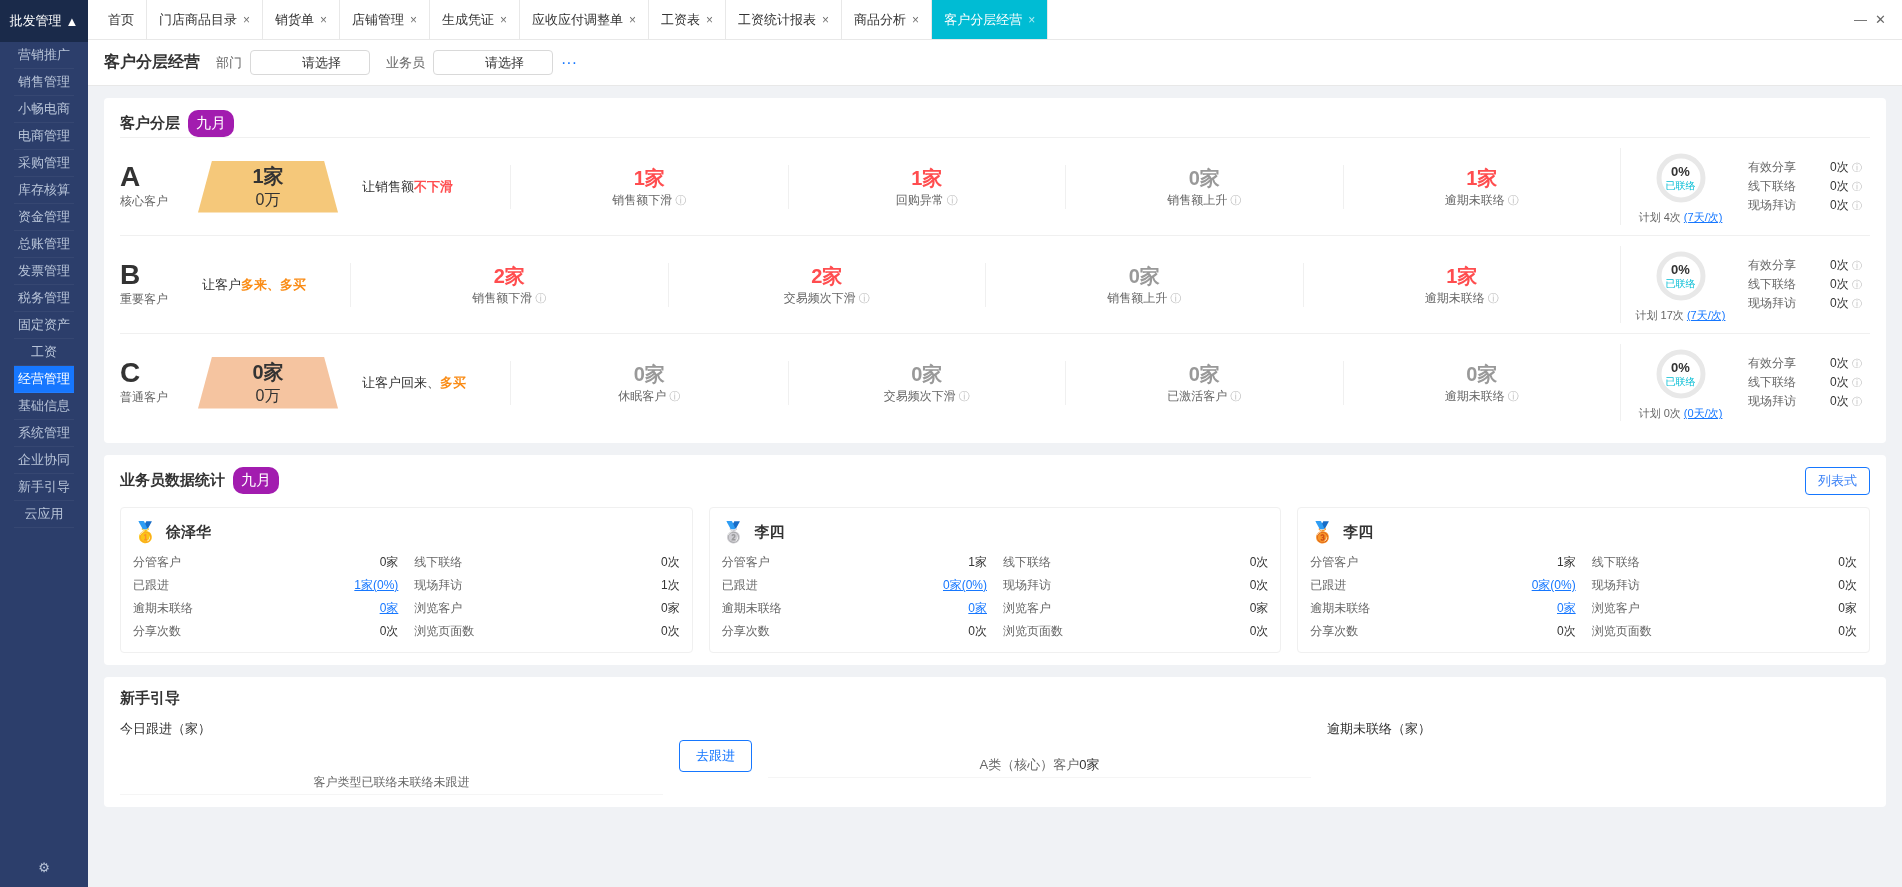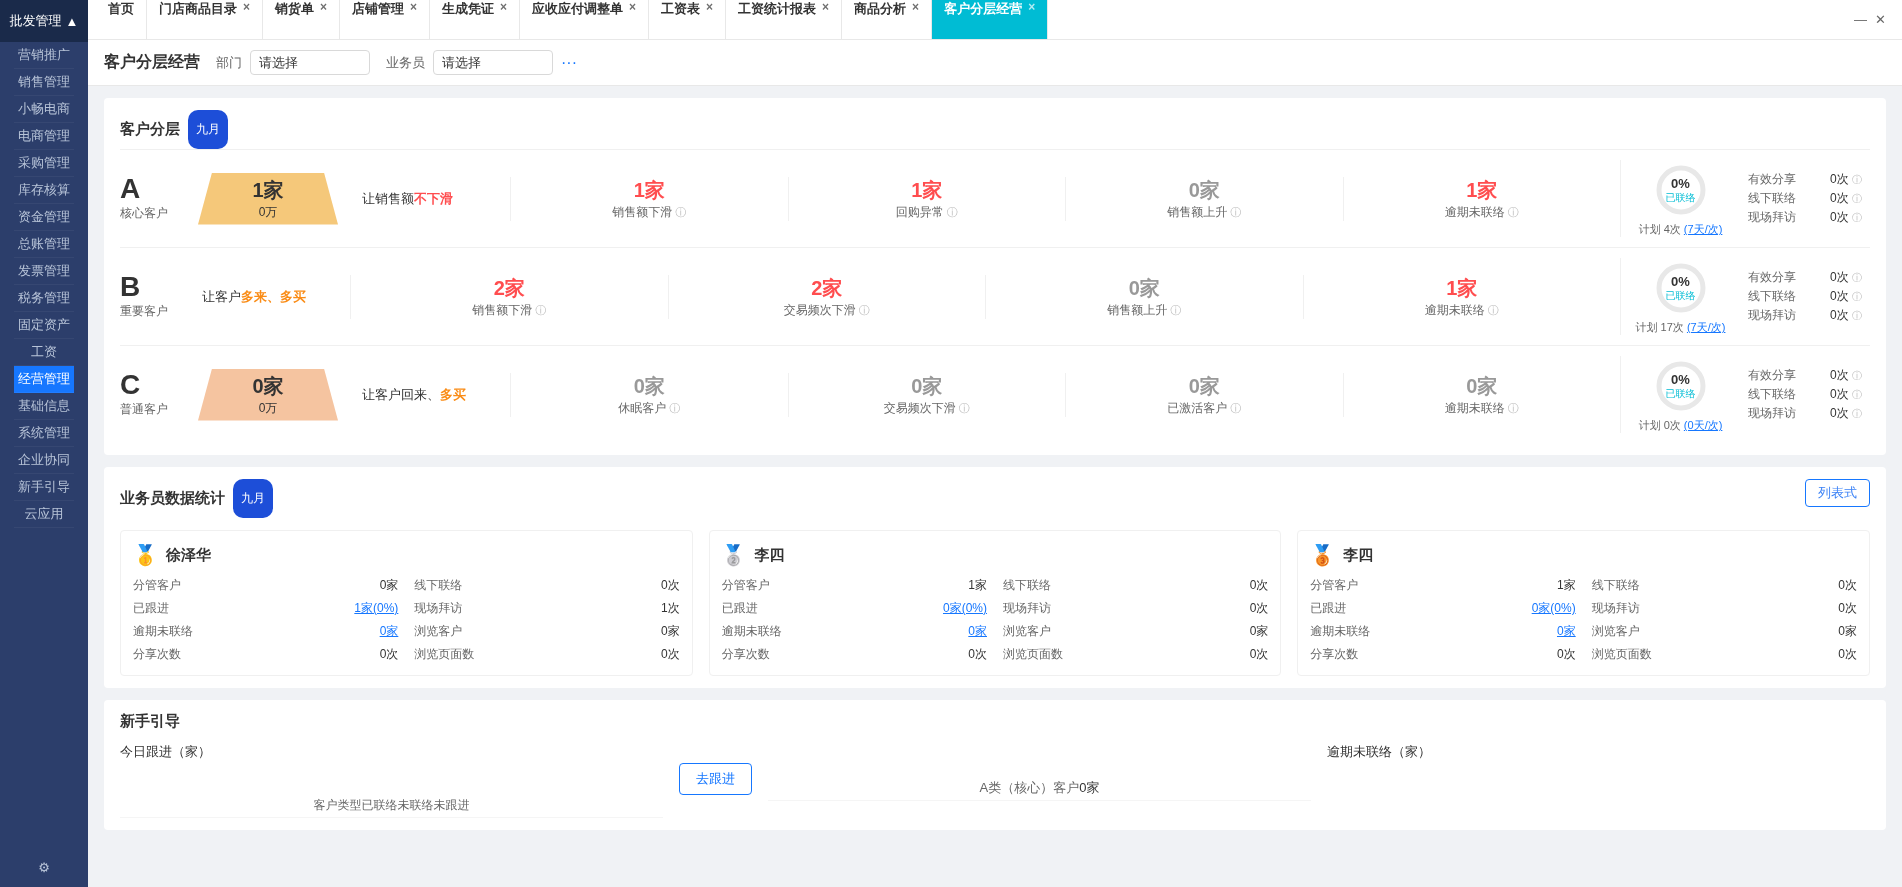--- a/index.html
+++ b/index.html
@@ -63,31 +63,30 @@
       display: flex;
       align-items: center;
       border-bottom: 1px solid #e8e8e8;
       padding: 0 8px;
       height: 40px;
       flex-shrink: 0;
       overflow-x: auto;
     }
     .tab-item {
       display: flex;
-      align-items: flex-start;
+      align-items: center;
       padding: 0 12px;
       height: 40px;
       border-right: 1px solid #e8e8e8;
       cursor: pointer;
       font-size: 13px;
       color: #333;
       white-space: nowrap;
       gap: 6px;
       flex-shrink: 0;
-      font-weight: bold;
     }
     .tab-item.active { background: #00bcd4; color: #fff; }
     .tab-item .tab-close { font-size: 12px; opacity: 0.7; }
     .tab-bar-actions { margin-left: auto; display: flex; gap: 8px; align-items: center; color: #666; padding: 0 8px; }
 
     
     .content-header {
       background: #fff;
       padding: 10px 16px;
       display: flex;
@@ -103,20 +102,21 @@
       border: 1px solid #d9d9d9;
       border-radius: 4px;
       padding: 4px 28px 4px 8px;
       font-size: 13px;
       color: #333;
       background: #fff;
       appearance: none;
       -webkit-appearance: none;
       min-width: 120px;
       cursor: pointer;
+      text-align: right;
     }
     .filter-more { color: #1677ff; cursor: pointer; font-size: 16px; }
 
     
     .content-body {
       flex: 1;
       overflow-y: auto;
       padding: 12px 16px;
       background: #f0f2f5;
     }
@@ -131,25 +131,25 @@
     .section-title {
       font-size: 15px;
       font-weight: 600;
       color: #333;
       display: flex;
       align-items: center;
       gap: 8px;
       margin-bottom: 0;
     }
     .month-badge {
-      background: #1d4ed8;
+      background: #a21caf;
       color: #fff;
       border-radius: 10px;
-      padding: 11px 8px;
-      font-size: 12px;
+      padding: 4px 8px;
+      font-size: 15px;
       font-weight: normal;
     }
 
     
     .tier-row {
       display: flex;
       align-items: center;
       border-top: 1px solid #f0f0f0;
       padding: 10px 0;
       gap: 0;
@@ -178,21 +178,21 @@
       display: flex;
       flex-direction: column;
       align-items: center;
       justify-content: center;
       clip-path: polygon(10% 0%, 90% 0%, 100% 100%, 0% 100%);
     }
     .trap-a { background: #f5c87a; }
     .trap-b { background: #f5d08a; }
     .trap-c { background: #f5c4a0; }
     .trap-count { font-size: 20px; font-weight: bold; color: #333; }
-    .trap-amount { font-size: 12px; color: #333; }
+    .trap-amount { font-size: 16px; color: #333; }
 
     .tier-action {
       width: 160px;
       flex-shrink: 0;
       padding: 0 12px;
       font-size: 13px;
       color: #333;
     }
     .highlight-red { color: #ff4d4f; font-weight: bold; }
     .highlight-orange { color: #fa8c16; font-weight: bold; }

